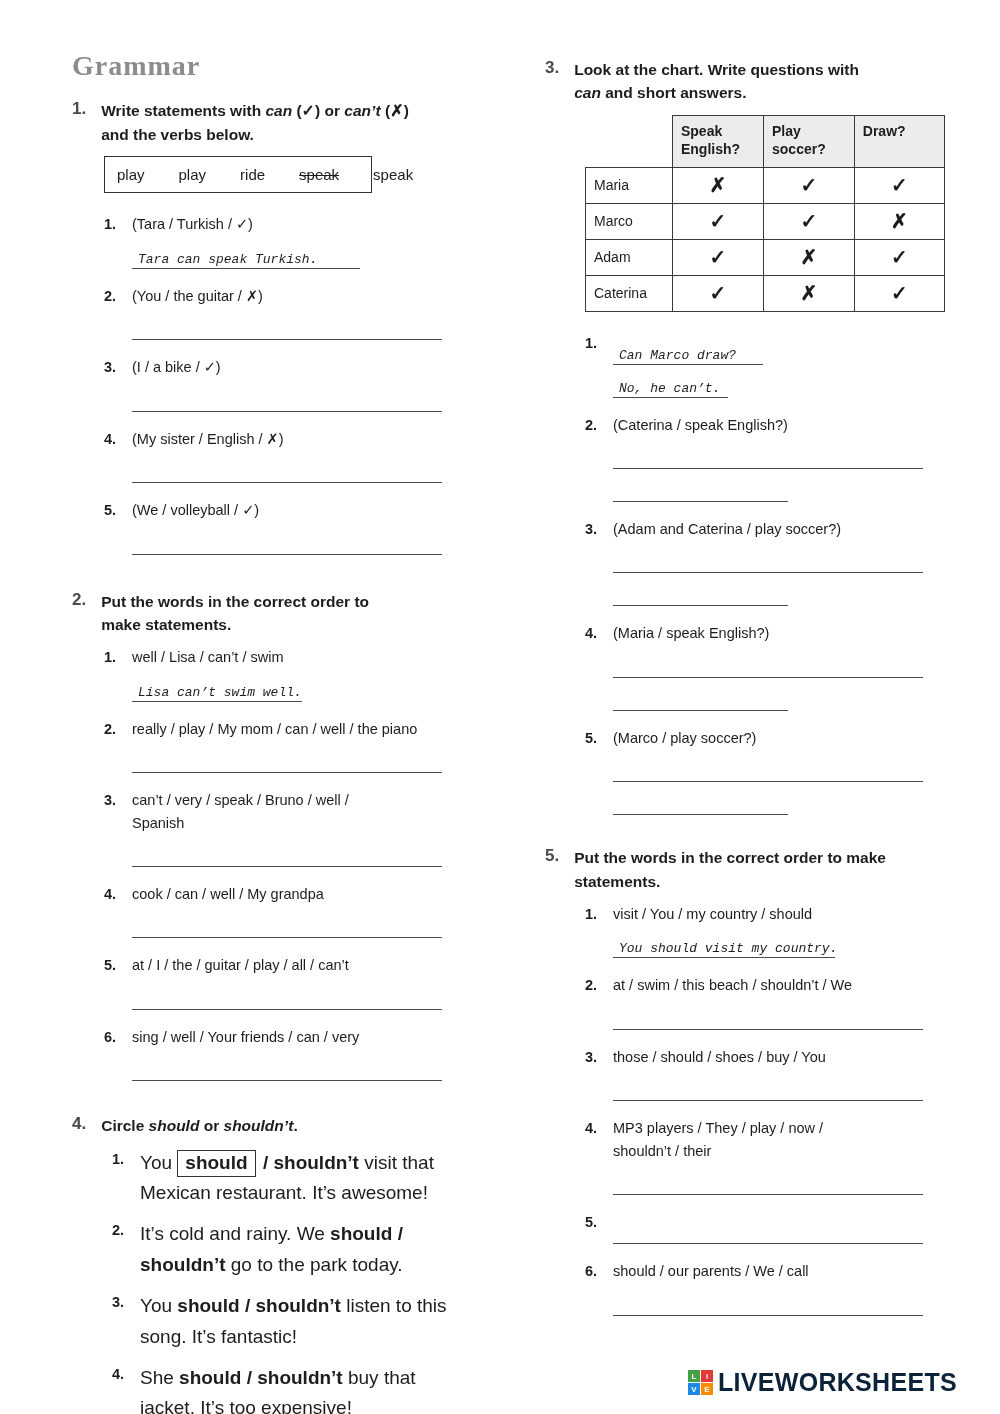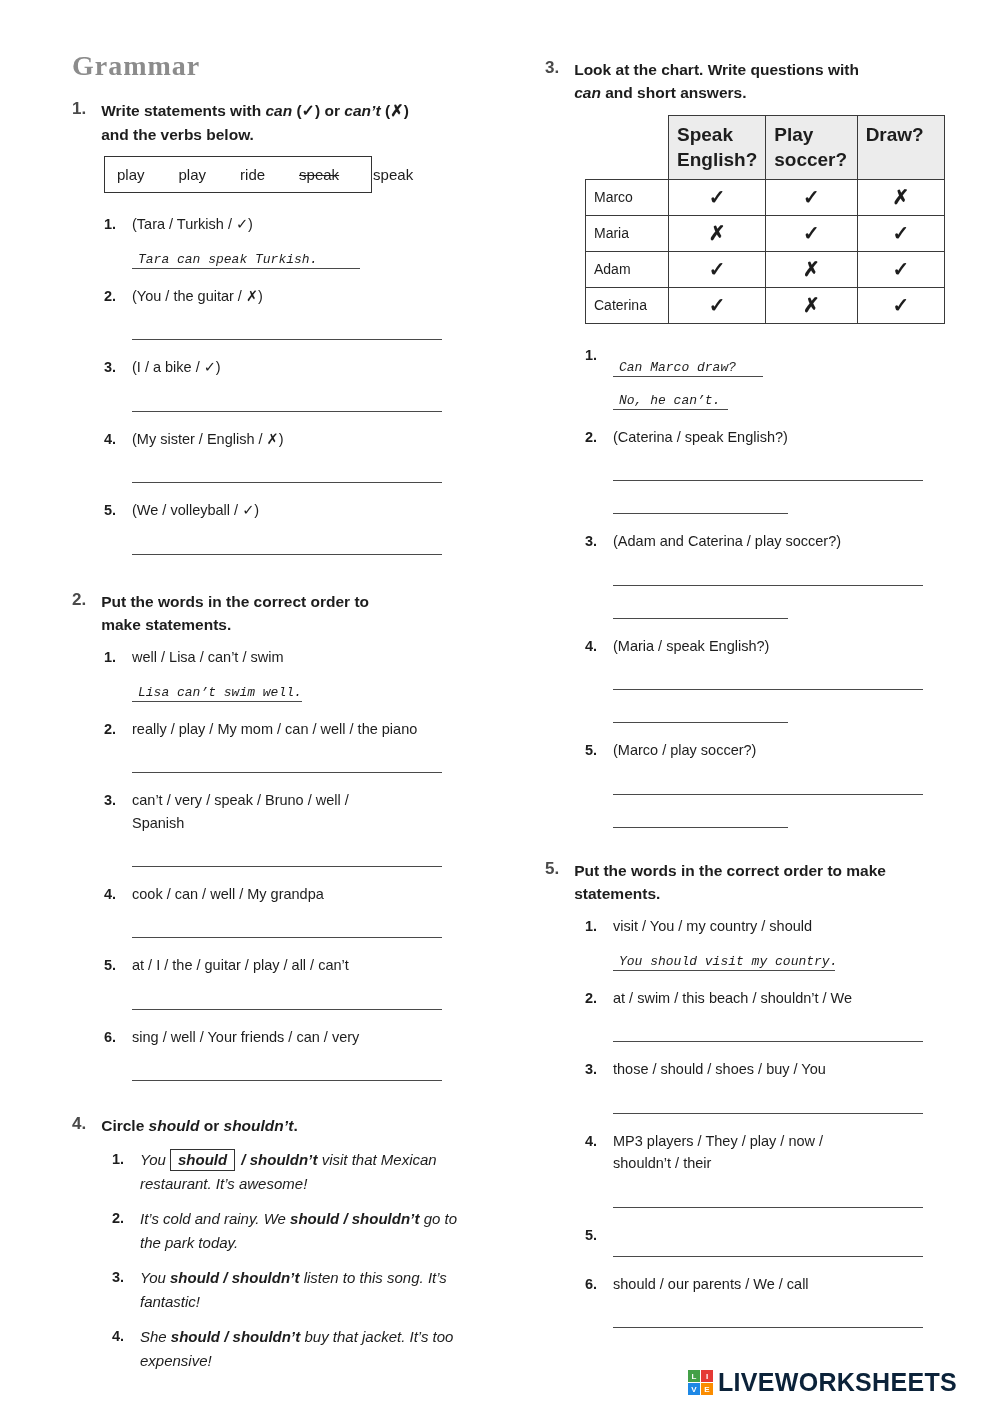--- a/index.html
+++ b/index.html
@@ -41,27 +41,27 @@
   .ansline.short { width:175px; }
   .answer {
     font-family:Liberation Mono, monospace; font-style:italic; font-size:13px;
     padding:0 4px 1px 6px; white-space:nowrap;
   }
 
   table.chart { border-collapse:collapse; margin:10px 0 20px 40px; }
   .chart th, .chart td { border:1px solid #3a3a3a; }
   .chart th {
     background:#ececec; font-weight:bold; text-align:left;
-    padding:6px 8px; width:92px; height:52px; vertical-align:top; font-size:19px; line-height:1.35;
+    padding:6px 8px; width:92px; height:52px; vertical-align:top; font-size:14px; line-height:1.35;
   }
   .chart th.blank { border:none; background:#ffffff; width:88px; }
   .chart td.name { width:88px; padding:6px 8px; font-size:14px; }
   .chart td.mark { text-align:center; font-size:20px; font-weight:bold; height:36px; }
 
-  .ex4-line { font-size:15px; line-height:1.6;font-style:italic; }
+  .ex4-line { font-size:19px; line-height:1.6; }
   .bold { font-weight:bold; }
   .boxed { font-weight:bold; border:1.5px solid #333; padding:0 7px 1px 7px; display:inline-block; line-height:1.3; margin-right:2px; }
 
   #footer {
     position:absolute; left:688px; top:1368px;
     display:flex; align-items:center; gap:5px;
   }
   .logo-grid { display:grid; grid-template-columns:12px 12px; grid-gap:1px; }
   .sq {
     width:12px; height:12px; color:#ffffff; font-size:8px; font-weight:bold;
@@ -244,30 +244,30 @@
       <thead>
         <tr>
           <th class="blank"></th>
           <th>Speak English?</th>
           <th>Play soccer?</th>
           <th>Draw?</th>
         </tr>
       </thead>
       <tbody>
         <tr>
-          <td class="name">Marco</td>
-          <td class="mark">✓</td>
-          <td class="mark">✓</td>
+          <td class="name">Maria</td>
           <td class="mark">✗</td>
+          <td class="mark">✓</td>
+          <td class="mark">✓</td>
         </tr>
         <tr>
-          <td class="name">Maria</td>
+          <td class="name">Marco</td>
+          <td class="mark">✓</td>
+          <td class="mark">✓</td>
           <td class="mark">✗</td>
-          <td class="mark">✓</td>
-          <td class="mark">✓</td>
         </tr>
         <tr>
           <td class="name">Adam</td>
           <td class="mark">✓</td>
           <td class="mark">✗</td>
           <td class="mark">✓</td>
         </tr>
         <tr>
           <td class="name">Caterina</td>
           <td class="mark">✓</td>

